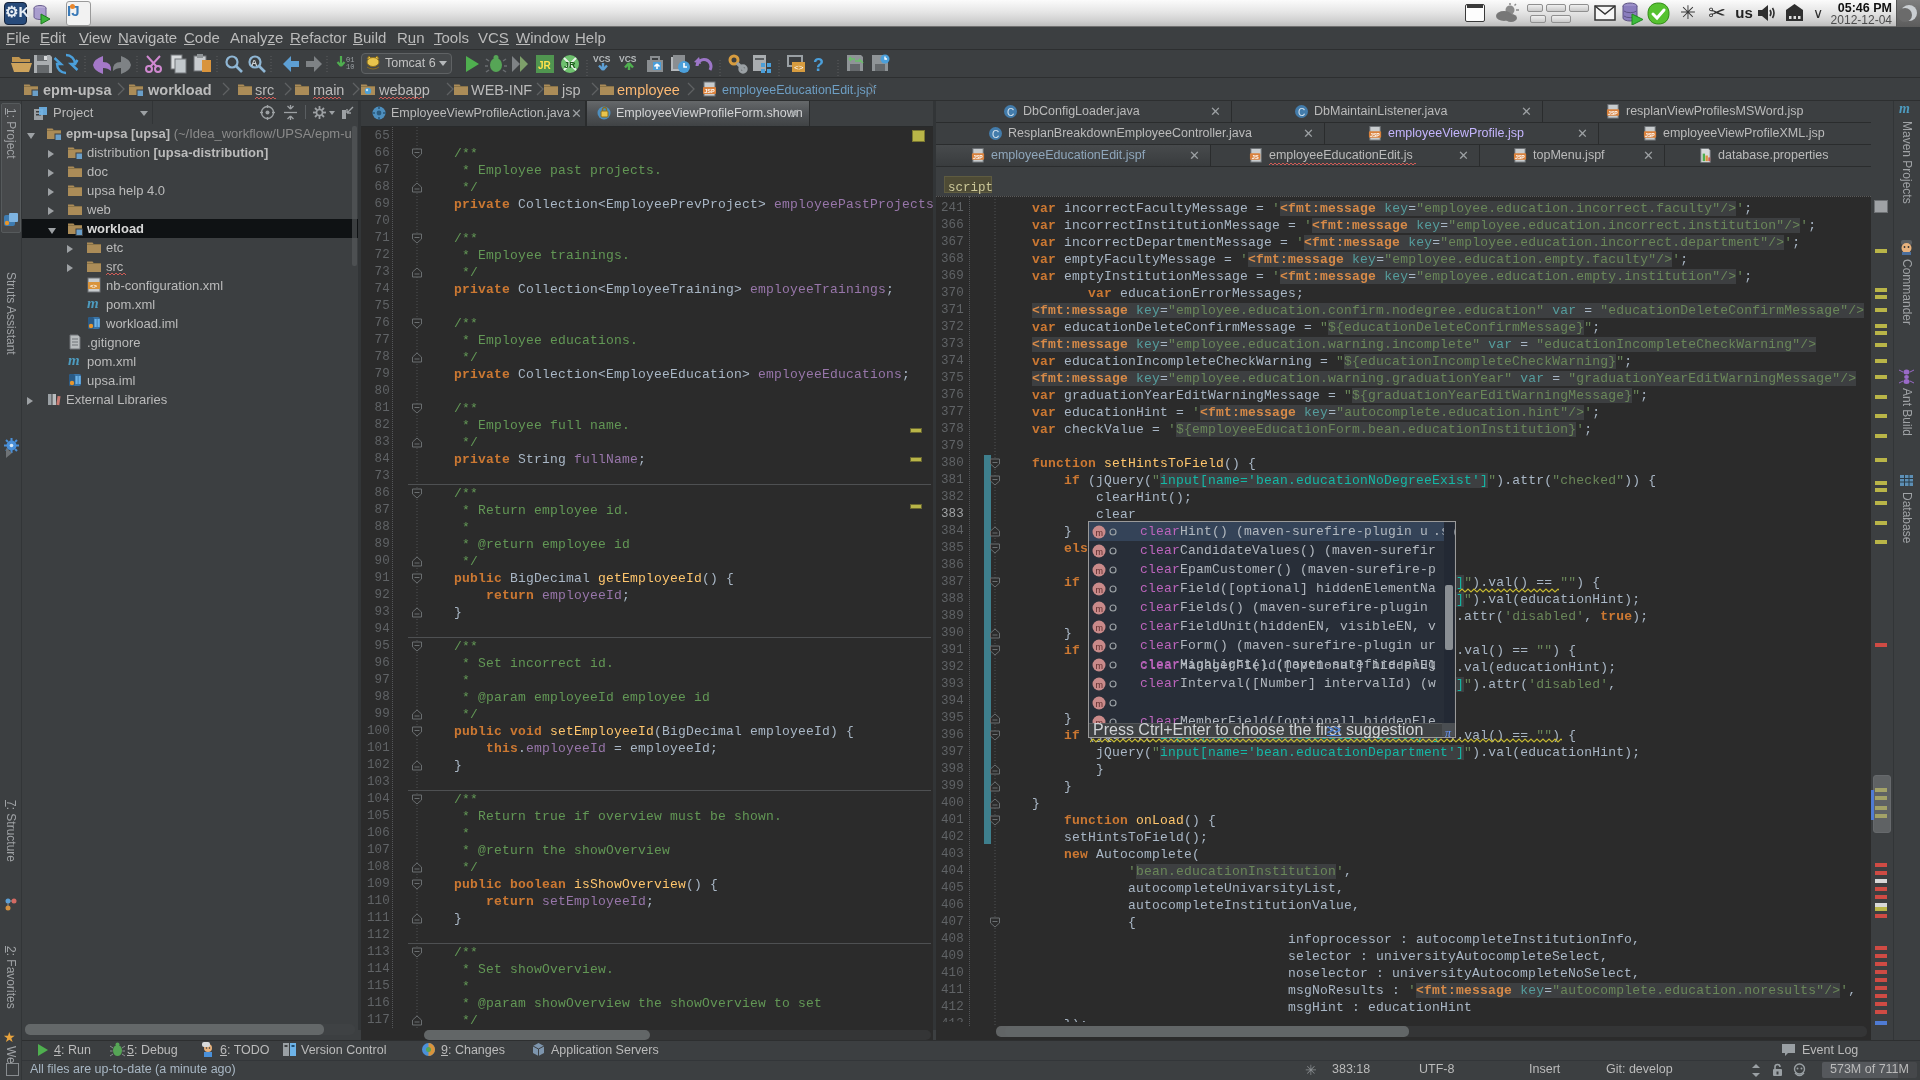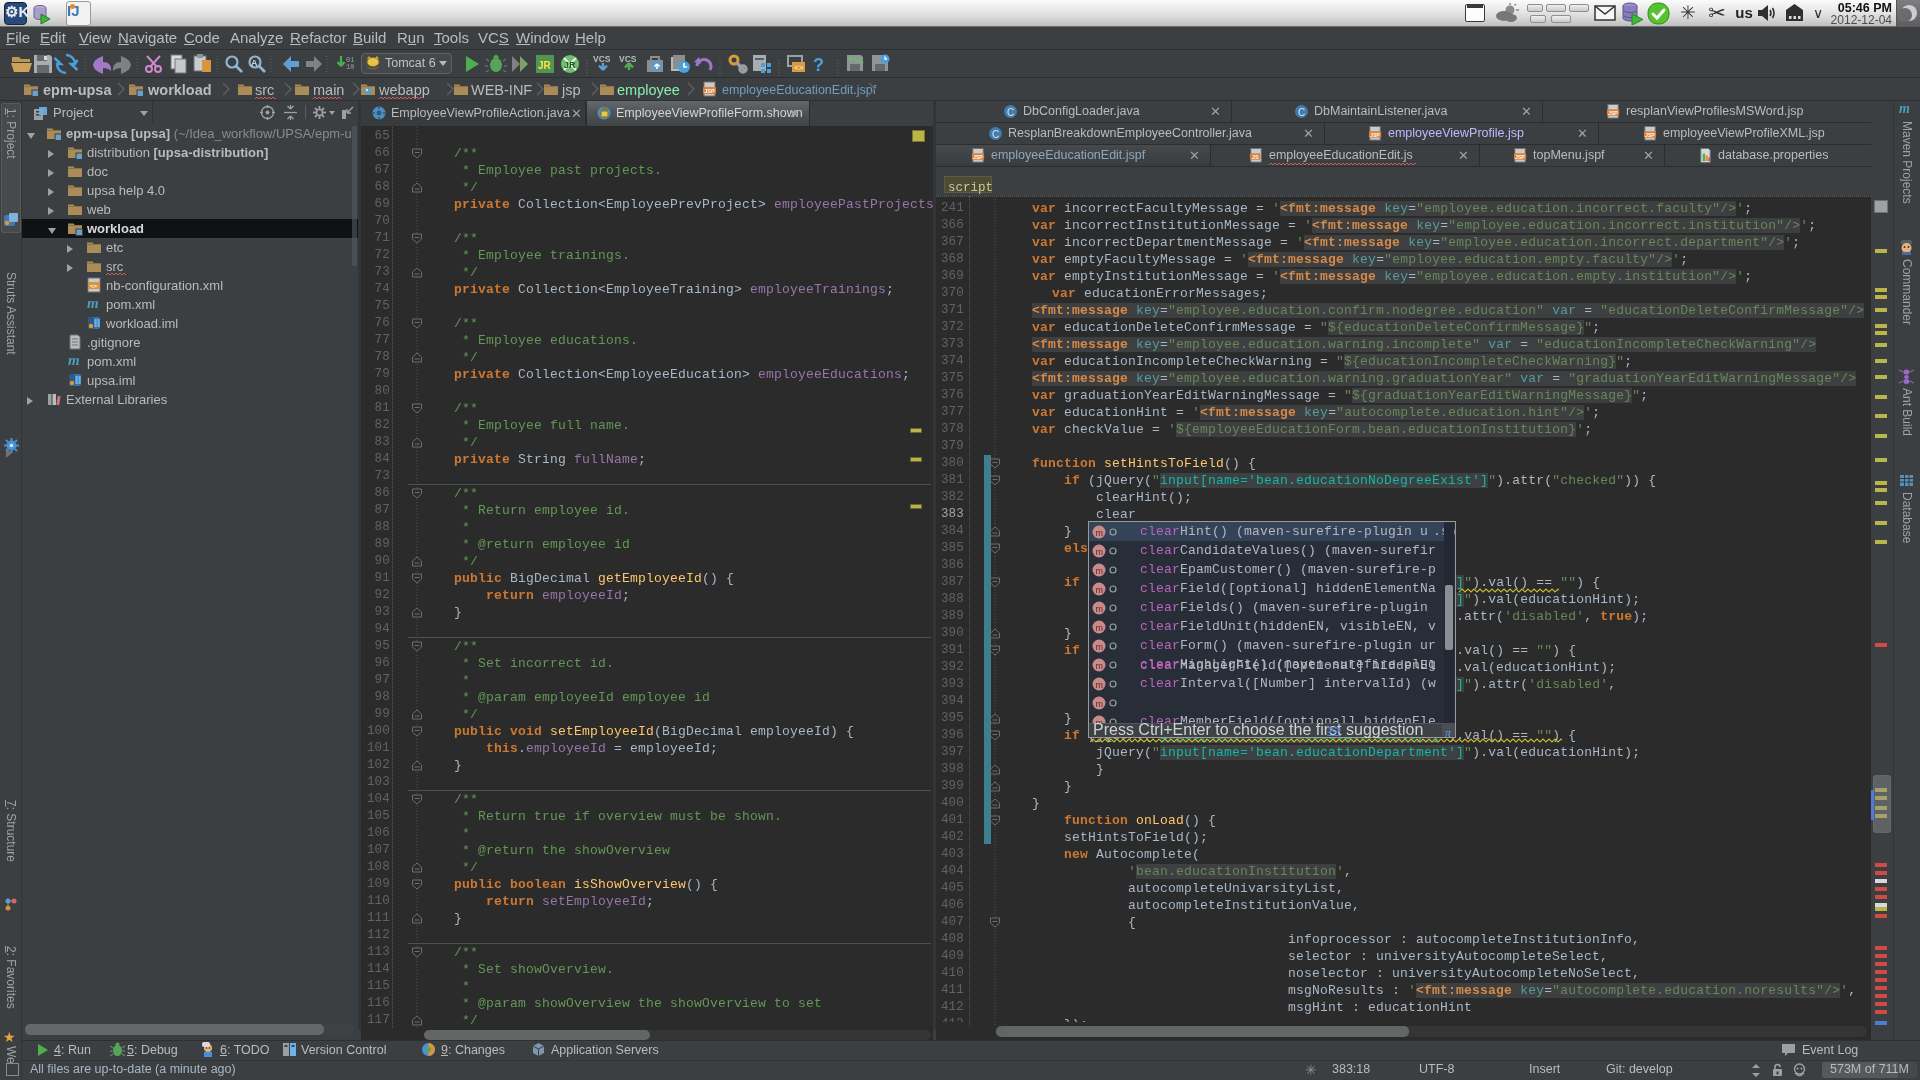--- a/index.html
+++ b/index.html
@@ -313,21 +313,21 @@
 <span class="crumb" style="left:471px;top:79px;font-weight:normal;color:#bbbbbb;font-size:14.5px">WEB-INF</span>
 <svg style="left:543px;top:81px" width="16" height="16" viewBox="0 0 16 16">
     <path d="M1 3.5 h5.5 l1.5 2 H15 v8.5 H1 z" fill="#ab8c58"></path>
     <path d="M1 5.5 h14" stroke="#8a7347"></path>
   </svg>
 <span class="crumb" style="left:562px;top:79px;font-weight:normal;color:#bbbbbb;font-size:14.5px">jsp</span>
 <svg style="left:599px;top:81px" width="16" height="16" viewBox="0 0 16 16">
     <path d="M1 3.5 h5.5 l1.5 2 H15 v8.5 H1 z" fill="#ab8c58"></path>
     <path d="M1 5.5 h14" stroke="#8a7347"></path>
   </svg>
-<span class="crumb" style="left:617px;top:79px;font-weight:normal;color:#86efac;font-size:14.5px">employee</span>
+<span class="crumb" style="left:617px;top:79px;font-weight:normal;color:#fdba74;font-size:14.5px">employee</span>
 <svg style="left:702px;top:81px" width="16" height="16" viewBox="0 0 16 16">
     <rect x="2" y="1" width="11" height="14" fill="#c8ccce" stroke="#6e7276"></rect>
     <rect x="1" y="6" width="13" height="7" rx="1" fill="#d9813c"></rect>
     <text x="2.2" y="11.6" font-size="5.5" font-weight="bold" fill="#fff" font-family="Liberation Sans">JSP</text>
   </svg>
 <span class="crumb" style="left:722px;top:79px;font-weight:normal;color:#6e9fc4;font-size:12.5px">employeeEducationEdit.jspf</span>
 <svg style="left:117px;top:82px" width="8" height="14" viewBox="0 0 8 14">
     <path d="M1 1 L7 7 L1 13" stroke="#5f6163" fill="none" stroke-width="1.3"></path>
   </svg>
 <svg style="left:222px;top:82px" width="8" height="14" viewBox="0 0 8 14">
@@ -842,21 +842,21 @@
 <div class="ln" style="left:1000px;top:200px">    <span class="k">var </span>incorrectFacultyMessage = <span class="s">'</span><span class="bg"><span class="tg">&lt;fmt:message </span><span class="at">key</span>=<span class="s">"employee.education.incorrect.faculty"</span><span class="s">/&gt;</span></span><span class="s">'</span>;</div>
 <div class="gn" style="left:936px;top:217px;width:28px">366</div>
 <div class="ln" style="left:1000px;top:217px">    <span class="k">var </span>incorrectInstitutionMessage = <span class="s">'</span><span class="bg"><span class="tg">&lt;fmt:message </span><span class="at">key</span>=<span class="s">"employee.education.incorrect.institution"</span><span class="s">/&gt;</span></span><span class="s">'</span>;</div>
 <div class="gn" style="left:936px;top:234px;width:28px">367</div>
 <div class="ln" style="left:1000px;top:234px">    <span class="k">var </span>incorrectDepartmentMessage = <span class="s">'</span><span class="bg"><span class="tg">&lt;fmt:message </span><span class="at">key</span>=<span class="s">"employee.education.incorrect.department"</span><span class="s">/&gt;</span></span><span class="s">'</span>;</div>
 <div class="gn" style="left:936px;top:251px;width:28px">368</div>
 <div class="ln" style="left:1000px;top:251px">    <span class="k">var </span>emptyFacultyMessage = <span class="s">'</span><span class="bg"><span class="tg">&lt;fmt:message </span><span class="at">key</span>=<span class="s">"employee.education.empty.faculty"</span><span class="s">/&gt;</span></span><span class="s">'</span>;</div>
 <div class="gn" style="left:936px;top:268px;width:28px">369</div>
 <div class="ln" style="left:1000px;top:268px">    <span class="k">var </span>emptyInstitutionMessage = <span class="s">'</span><span class="bg"><span class="tg">&lt;fmt:message </span><span class="at">key</span>=<span class="s">"employee.education.empty.institution"</span><span class="s">/&gt;</span></span><span class="s">'</span>;</div>
 <div class="gn" style="left:936px;top:285px;width:28px">370</div>
-<div class="ln" style="left:1020px;top:285px">    <span class="k">var </span>educationErrorMessages;</div>
+<div class="ln" style="left:1056px;top:285px">    <span class="k">var </span>educationErrorMessages;</div>
 <div class="gn" style="left:936px;top:302px;width:28px">371</div>
 <div class="ln" style="left:1000px;top:302px">    <span class="bg"><span class="tg">&lt;fmt:message </span><span class="at">key</span>=<span class="s">"employee.education.confirm.nodegree.education"</span> <span class="at">var</span> = <span class="s">"educationDeleteConfirmMessage"</span><span class="s">/&gt;</span></span></div>
 <div class="gn" style="left:936px;top:319px;width:28px">372</div>
 <div class="ln" style="left:1000px;top:319px">    <span class="k">var </span>educationDeleteConfirmMessage = <span class="s">"</span><span class="bg s">${educationDeleteConfirmMessage}</span><span class="s">"</span>;</div>
 <div class="gn" style="left:936px;top:336px;width:28px">373</div>
 <div class="ln" style="left:1000px;top:336px">    <span class="bg"><span class="tg">&lt;fmt:message </span><span class="at">key</span>=<span class="s">"employee.education.warning.incomplete"</span> <span class="at">var</span> = <span class="s">"educationIncompleteCheckWarning"</span><span class="s">/&gt;</span></span></div>
 <div class="gn" style="left:936px;top:353px;width:28px">374</div>
 <div class="ln" style="left:1000px;top:353px">    <span class="k">var </span>educationIncompleteCheckWarning = <span class="s">"</span><span class="bg s">${educationIncompleteCheckWarning}</span><span class="s">"</span>;</div>
 <div class="gn" style="left:936px;top:370px;width:28px">375</div>
 <div class="ln" style="left:1000px;top:370px">    <span class="bg"><span class="tg">&lt;fmt:message </span><span class="at">key</span>=<span class="s">"employee.education.warning.graduationYear"</span> <span class="at">var</span> = <span class="s">"graduationYearEditWarningMessage"</span><span class="s">/&gt;</span></span></div>

